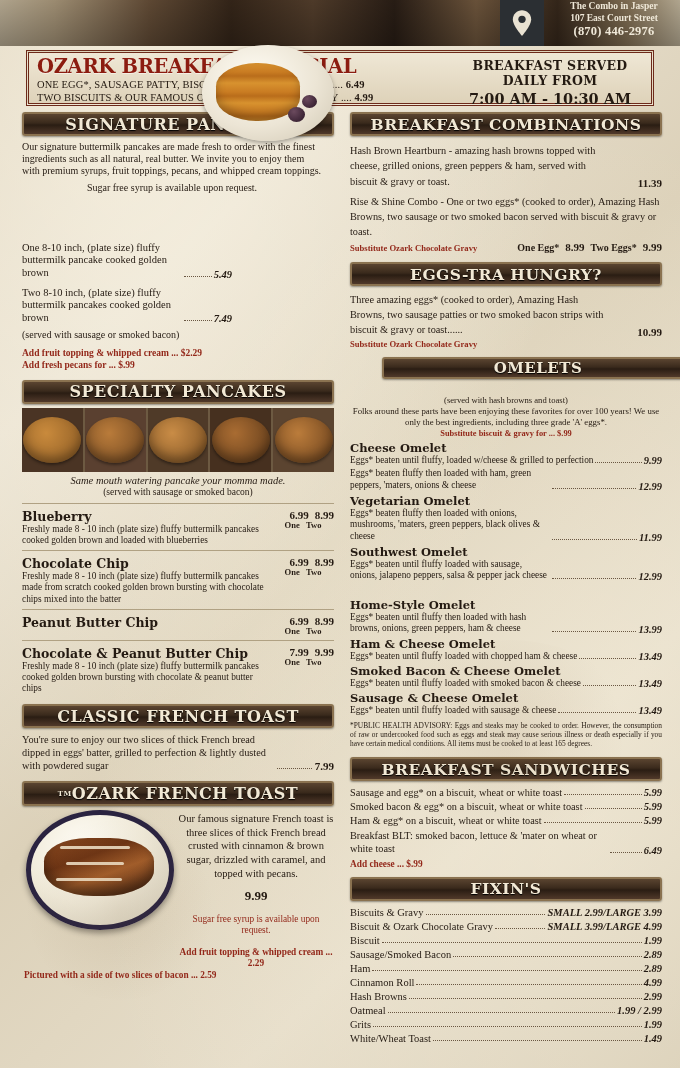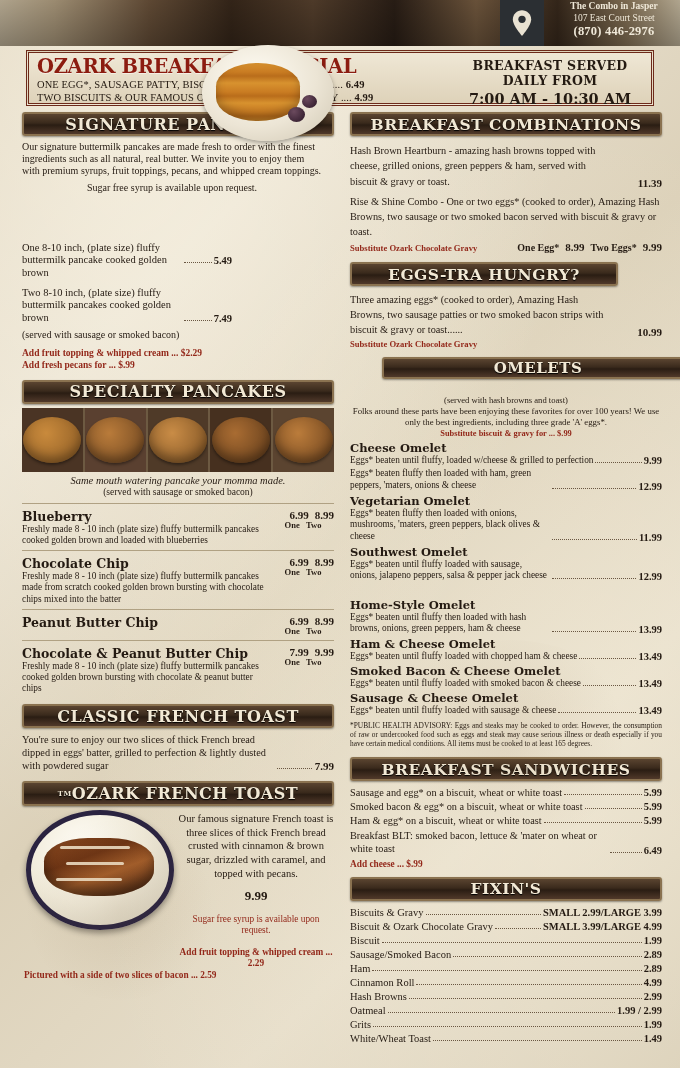--- a/index.html
+++ b/index.html
@@ -35,21 +35,21 @@
     background:#2b2f33;
     display:flex; align-items:center; justify-content:center;
   }
   .locpin svg { width:22px; height:26px; }
   .addr {
     position:absolute; top:0px; left:548px; width:132px;
     color:#efe8d8; font-family:"Liberation Serif", serif; text-align:center;
     line-height:1.22; padding-top:1px;
   }
   .addr div:nth-child(1){ font-size:9.5px; font-weight:bold;}
-  .addr div:nth-child(2){ font-size:9.5px; font-weight:normal;}
+  .addr div:nth-child(2){ font-size:9.5px; font-weight:bold;}
   .addr div:nth-child(3){ font-size:12.5px; font-weight:bold; letter-spacing:.2px;}
 
   
   .content { position:absolute; top:46px; left:0; width:680px; height:1022px; }
 
   
   .special {
     position:absolute; left:26px; top:4px; width:628px; height:56px;
     border:3px double #6d2a1a;
     background:linear-gradient(180deg,#efe7d5,#ded2b9);
@@ -96,21 +96,21 @@
   .ctr { text-align:center; }
   .red { color:#93281a; }
   .bold { font-weight:bold; }
 
   .item { margin-top:5px; }
   .item-name { font-size:12.5px; font-weight:bold; font-family:"DejaVu Serif",serif; }
   .item-desc { font-size:9.3px; line-height:1.2; }
   .dotrow { display:flex; align-items:flex-end; font-size:10.5px; }
   .dotrow .nm { white-space:nowrap; }
   .dotrow .dots { flex:1; border-bottom:1px dotted #6a5742; margin:0 2px 3px 2px; height:8px; }
-  .dotrow .pr { font-weight:bold; white-space:nowrap; }
+  .dotrow .pr { font-weight:bold; white-space:nowrap;font-style:italic; }
 
   .rule { border-top:1px solid #b0a183; margin:4px 0; }
 
   
   .pancake-photo {
     position:absolute; right:0px; top:236px; width:132px; height:96px;
   }
   .plate {
     position:absolute; inset:0; border-radius:50%;
     background:radial-gradient(ellipse at 40% 35%, #fffdf5 0%, #ece5d5 55%, #cfc6b2 100%);
@@ -213,21 +213,21 @@
 
       <div class="plaque" style="position:relative; left:0; top:0; width:312px; height:24px; font-size:16px;">
         <span>SIGNATURE PANCAKES</span>
       </div>
 
       <div style="position:relative; width:312px;">
         <div class="body-txt" style="margin-top:5px; width:300px;">Our signature buttermilk pancakes are made fresh to order with the finest ingredients such as all natural, real butter. We invite you to enjoy them with premium syrups, fruit toppings, pecans, and whipped cream toppings.</div>
         <div class="body-txt ctr" style="margin-top:4px; width:300px;">Sugar free syrup is available upon request.</div>
 
         <div style="position:relative; width:210px; margin-top:7px;">
-          <div class="dotrow" style="align-items:center;margin-top:48px;">
+          <div class="dotrow" style="align-items:flex-end;margin-top:48px;">
             <div class="nm body-txt" style="font-size:10.5px; white-space:normal; width:160px; line-height:1.2;">One 8-10 inch, (plate size) fluffy buttermilk pancake cooked golden brown</div>
             <div class="dots"></div>
             <div class="pr">5.49</div>
           </div>
           <div class="dotrow" style="margin-top:7px; align-items:flex-end;">
             <div class="nm body-txt" style="font-size:10.5px; white-space:normal; width:160px; line-height:1.2;">Two 8-10 inch, (plate size) fluffy buttermilk pancakes cooked golden brown</div>
             <div class="dots"></div>
             <div class="pr">7.49</div>
           </div>
           <div class="body-txt" style="margin-top:5px; font-size:10px;">(served with sausage or smoked bacon)</div>
@@ -395,21 +395,21 @@
         <div class="body-txt" style="font-size:10.3px; line-height:1.45;">Rise &amp; Shine Combo - One or two eggs* (cooked to order), Amazing Hash Browns, two sausage or two smoked bacon served with biscuit &amp; gravy or toast.</div>
         <div style="display:flex; justify-content:flex-end; gap:6px; align-items:baseline; margin-top:1px;">
           <span class="bold" style="font-size:10px;">One Egg*</span>
           <span class="bold" style="font-size:11px;">8.99</span>
           <span class="bold" style="font-size:10px;">Two Eggs*</span>
           <span class="bold" style="font-size:11px;">9.99</span>
         </div>
         <div class="red bold" style="font-size:8.6px; margin-top:-10px;">Substitute Ozark Chocolate Gravy</div>
       </div>
 
-      <div class="plaque" style="position:relative; left:0; top:0; width:268px; height:24px; font-size:15.5px; margin-top:9px;">
+      <div class="plaque" style="position:relative; left:0; top:0; width:312px; height:24px; font-size:15.5px; margin-top:9px;">
         <span>EGGS-TRA HUNGRY?</span>
       </div>
       <div style="display:flex; align-items:flex-end; margin-top:7px;">
         <div class="body-txt" style="width:256px; font-size:10.3px; line-height:1.45;">Three amazing eggs* (cooked to order), Amazing Hash Browns, two sausage patties or two smoked bacon strips with biscuit &amp; gravy or toast......</div>
         <div style="flex:1;"></div>
         <div class="bold" style="font-size:11px;">10.99</div>
       </div>
       <div class="red bold" style="font-size:8.6px; margin-top:1px;">Substitute Ozark Chocolate Gravy</div>
 
       <div class="plaque" style="position:relative; left:0; top:0; width:312px; height:22px; font-size:15px; margin-top:8px;margin-left:32px;">

